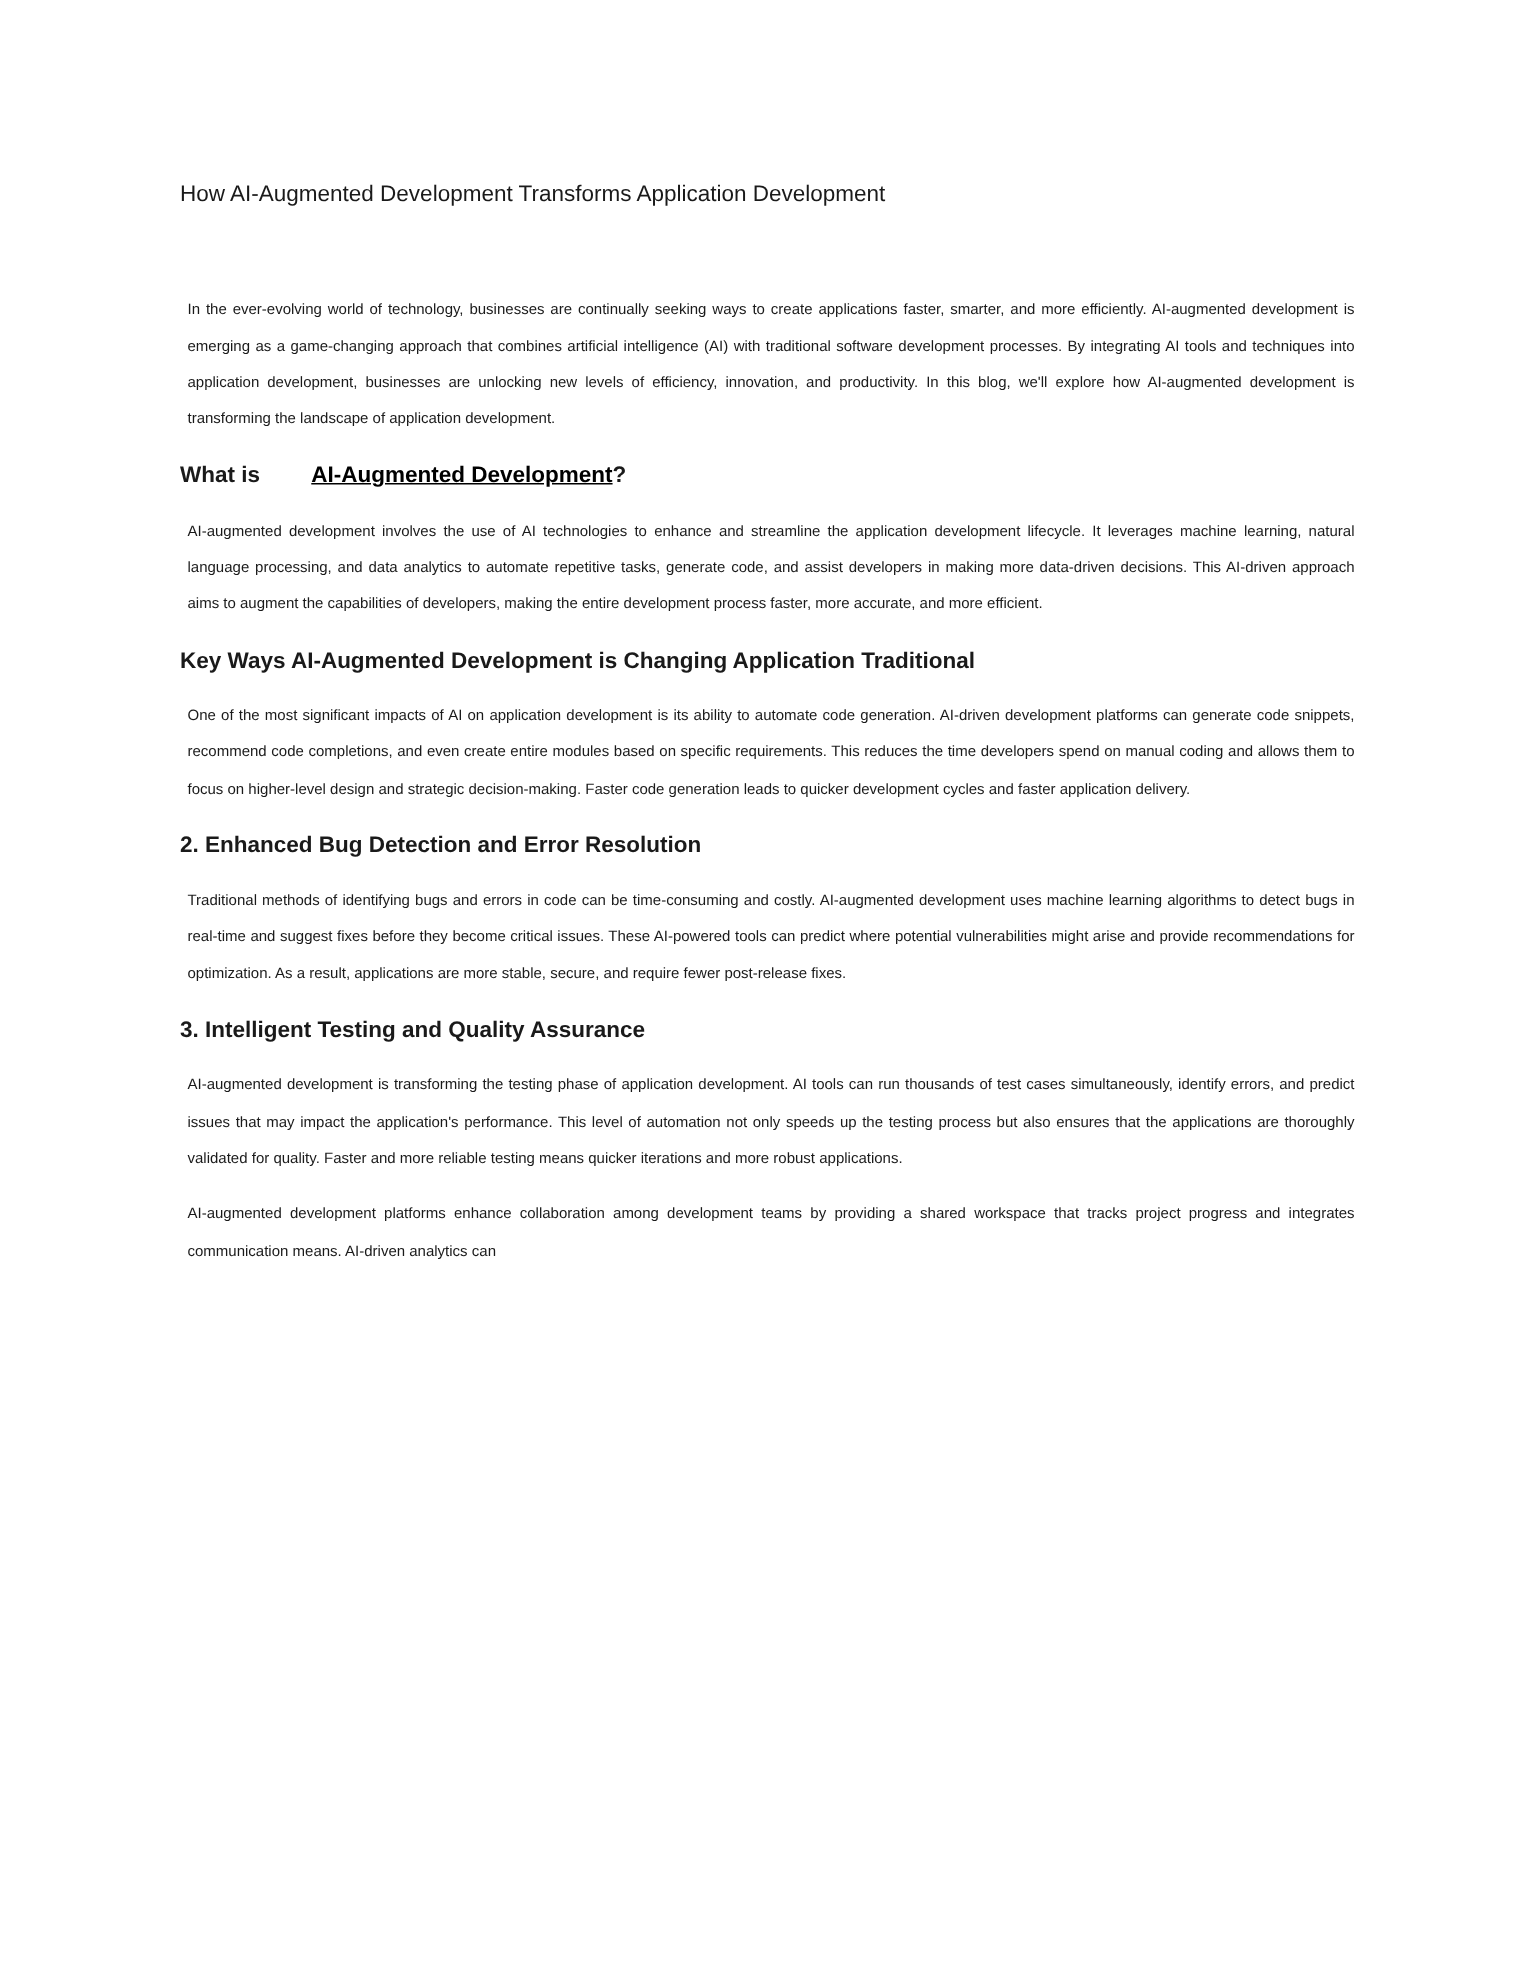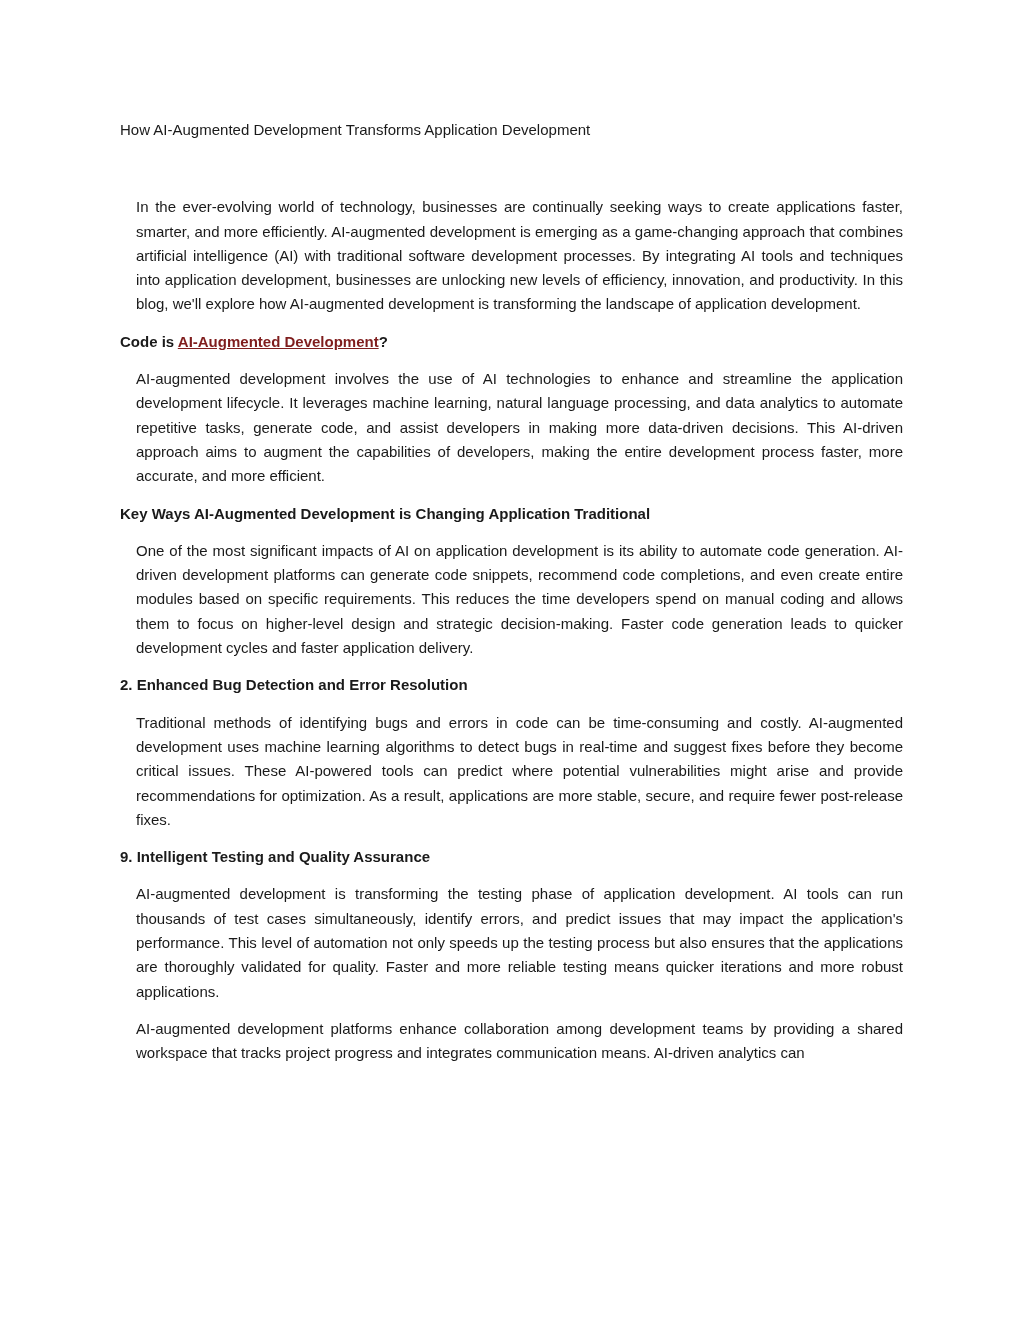--- a/index.html
+++ b/index.html
@@ -22,59 +22,60 @@
     background: #ffffff;
   }
   .doc-title {
     font-size: 15px;
     font-weight: 400;
     line-height: 24.3px;
     margin: 0 0 53px 0;
     text-align: left;
   }
   p.body-para {
-    font-size: 15px;
+    font-size: 10px;
     line-height: 24.3px;
-    margin: 0 0 13px 16px;
+    margin: 0 0 13px 5px;
     text-align: justify;
     text-justify: inter-word;
   }
   h2.doc-heading {
     font-size: 15px;
     font-weight: 700;
     line-height: 24.3px;
     margin: 0 0 13px 0;
     text-align: left;
   }
   a.doc-link {
-    color: #7f1d1d;
+    color: #000000;
     font-weight: 700;
     text-decoration: underline;
     cursor: pointer;
+    margin-left: 30px;
   }
 </style>
 </head>
 <body>
 
 <div class="page">
 
   <p class="doc-title">How AI-Augmented Development Transforms Application Development</p>
 
   <p class="body-para">In the ever-evolving world of technology, businesses are continually seeking ways to create applications faster, smarter, and more efficiently. AI-augmented development is emerging as a game-changing approach that combines artificial intelligence (AI) with traditional software development processes. By integrating AI tools and techniques into application development, businesses are unlocking new levels of efficiency, innovation, and productivity. In this blog, we'll explore how AI-augmented development is transforming the landscape of application development.</p>
 
-  <h2 class="doc-heading"><span>Code is </span><a class="doc-link">AI-Augmented Development</a><span>?</span></h2>
+  <h2 class="doc-heading"><span>What is </span><a class="doc-link">AI-Augmented Development</a><span>?</span></h2>
 
   <p class="body-para">AI-augmented development involves the use of AI technologies to enhance and streamline the application development lifecycle. It leverages machine learning, natural language processing, and data analytics to automate repetitive tasks, generate code, and assist developers in making more data-driven decisions. This AI-driven approach aims to augment the capabilities of developers, making the entire development process faster, more accurate, and more efficient.</p>
 
   <h2 class="doc-heading">Key Ways AI-Augmented Development is Changing Application Traditional</h2>
 
 
   <p class="body-para">One of the most significant impacts of AI on application development is its ability to automate code generation. AI-driven development platforms can generate code snippets, recommend code completions, and even create entire modules based on specific requirements. This reduces the time developers spend on manual coding and allows them to focus on higher-level design and strategic decision-making. Faster code generation leads to quicker development cycles and faster application delivery.</p>
 
   <h2 class="doc-heading">2. Enhanced Bug Detection and Error Resolution</h2>
   <p class="body-para">Traditional methods of identifying bugs and errors in code can be time-consuming and costly. AI-augmented development uses machine learning algorithms to detect bugs in real-time and suggest fixes before they become critical issues. These AI-powered tools can predict where potential vulnerabilities might arise and provide recommendations for optimization. As a result, applications are more stable, secure, and require fewer post-release fixes.</p>
 
-  <h2 class="doc-heading">9. Intelligent Testing and Quality Assurance</h2>
+  <h2 class="doc-heading">3. Intelligent Testing and Quality Assurance</h2>
   <p class="body-para">AI-augmented development is transforming the testing phase of application development. AI tools can run thousands of test cases simultaneously, identify errors, and predict issues that may impact the application's performance. This level of automation not only speeds up the testing process but also ensures that the applications are thoroughly validated for quality. Faster and more reliable testing means quicker iterations and more robust applications.</p>
 
   <p class="body-para">AI-augmented development platforms enhance collaboration among development teams by providing a shared workspace that tracks project progress and integrates communication means. AI-driven analytics can</p>
 
 </div>
 
 </body></html>

